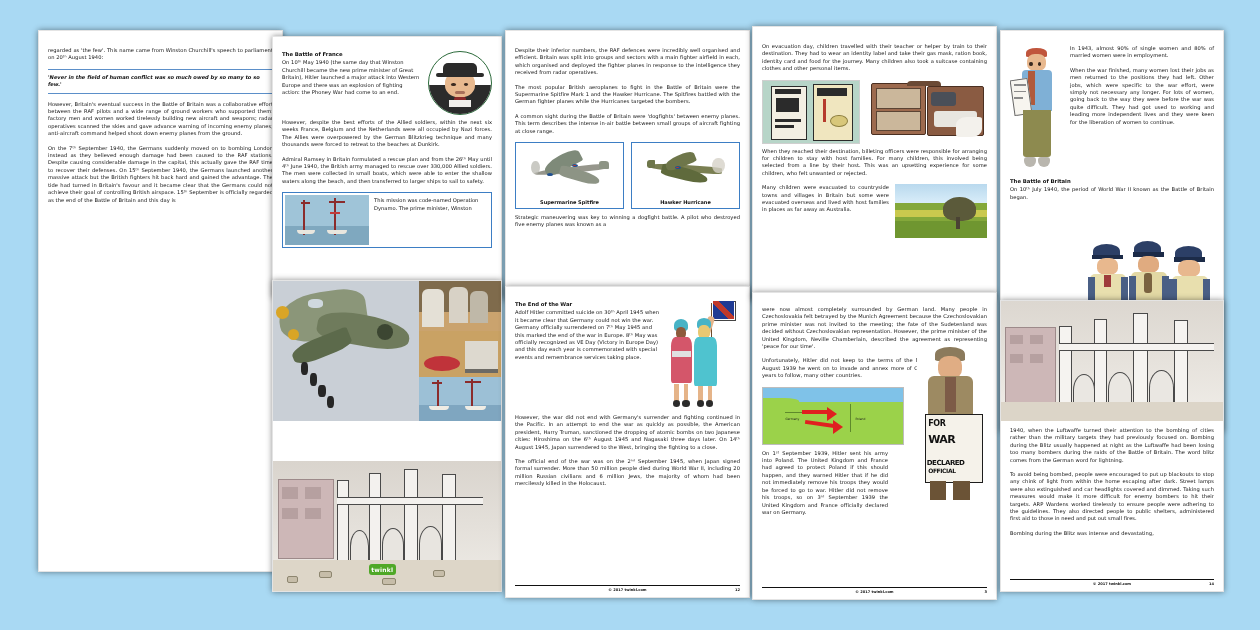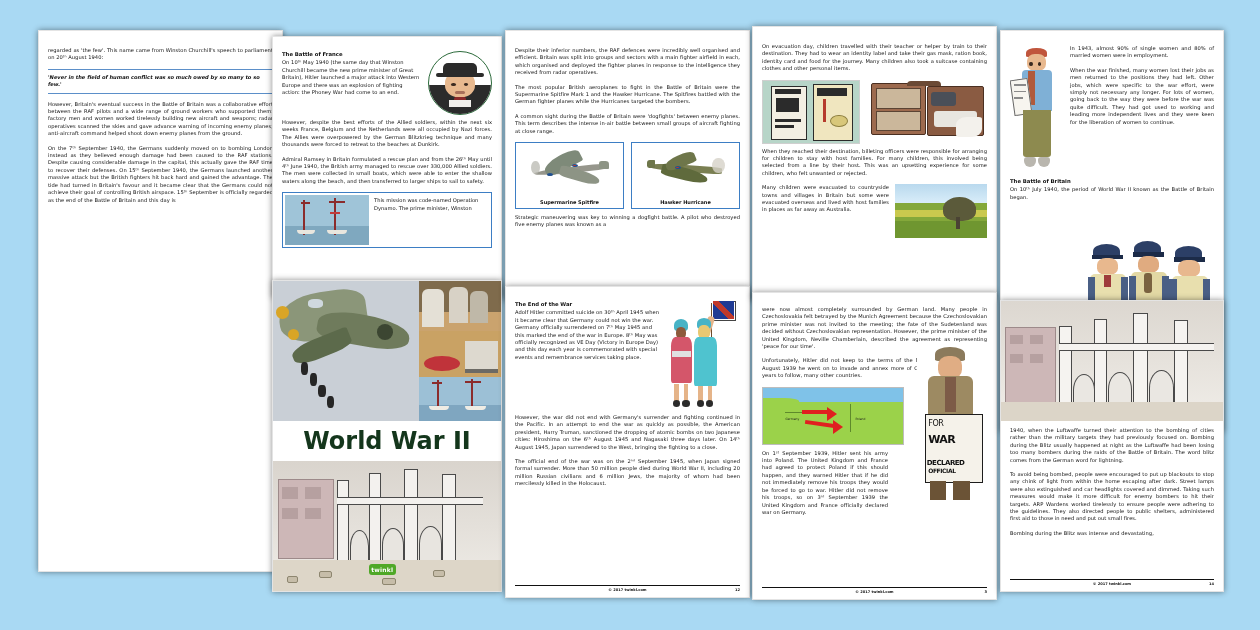--- a/index.html
+++ b/index.html
@@ -179,23 +179,20 @@
       <div class="art" style="position:absolute;left:146px;top:96px;width:82px;height:44px;background:#9cc0d6;">
         <div style="position:absolute;left:0;right:0;bottom:0;height:36%;background:#7fa6c0;"></div>
         <div style="position:absolute;left:22%;top:6%;width:1.6px;height:66%;background:#8b2c2c;"></div>
         <div style="position:absolute;left:16%;top:12%;width:10px;height:1.6px;background:#8b2c2c;"></div>
         <div style="position:absolute;left:64%;top:4%;width:1.6px;height:70%;background:#8b2c2c;"></div>
         <div style="position:absolute;left:56%;top:10%;width:16px;height:1.6px;background:#8b2c2c;"></div>
         <div style="position:absolute;left:12%;bottom:24%;width:24%;height:11%;background:#efece4;border-radius:0 0 7px 7px;"></div>
         <div style="position:absolute;left:56%;bottom:24%;width:26%;height:11%;background:#efece4;border-radius:0 0 7px 7px;"></div>
       </div>
 
-      <div class="cover-title" style="top:140px;height:40px;font-size:24px;">
-        <span>World War II</span>
-      </div>
 
       <div class="art" style="position:absolute;left:0;right:0;top:180px;bottom:0;background:#e6e2dc;">
         <div style="position:absolute;left:0;right:0;top:0;bottom:0;background:linear-gradient(#d9d4cd,#efece7);"></div>
         <div style="position:absolute;left:2%;top:14%;width:24%;height:60%;background:#cdb7b7;border:1px solid #9d8a8a;"></div>
         <div style="position:absolute;left:4%;top:20%;width:7%;height:9%;background:#b6a0a0;"></div>
         <div style="position:absolute;left:14%;top:20%;width:7%;height:9%;background:#b6a0a0;"></div>
         <div style="position:absolute;left:4%;top:36%;width:7%;height:9%;background:#b6a0a0;"></div>
         <div style="position:absolute;left:14%;top:36%;width:7%;height:9%;background:#b6a0a0;"></div>
 
         <div style="position:absolute;left:28%;top:6%;width:64%;height:72%;">
@@ -362,21 +359,21 @@
           <div style="position:absolute;left:16%;top:52%;font-size:3px;color:#1d1d1d;">Germany</div>
           <div style="position:absolute;left:66%;top:52%;font-size:3px;color:#1d1d1d;">Poland</div>
         </div>
 
         <div class="art" style="float:right;width:70px;height:160px;margin:-106px 0 0 6px;background:#fff;position:relative;">
           <div style="position:absolute;left:26%;top:2%;width:42%;height:9%;background:#8b7a5c;border-radius:50% 50% 10% 10%;"></div>
           <div style="position:absolute;left:30%;top:8%;width:34%;height:14%;background:#e0ad84;border-radius:42%;"></div>
           <div style="position:absolute;left:16%;top:20%;width:64%;height:30%;background:#9d8a62;border-radius:6px 6px 0 0;"></div>
           <div style="position:absolute;left:40%;top:21%;width:16%;height:22%;background:#7d5b47;"></div>
           <div style="position:absolute;left:12%;top:44%;width:80%;height:42%;background:#f5f2ea;border:1.2px solid #1d1d1d;"></div>
-          <div style="position:absolute;left:16%;top:47%;font-size:8px;font-weight:normal;color:#111;letter-spacing:-.4px;">FOR</div>
+          <div style="position:absolute;left:16%;top:47%;font-size:8px;font-weight:bold;color:#111;letter-spacing:-.4px;">FOR</div>
           <div style="position:absolute;left:16%;top:56%;font-size:11px;font-weight:bold;color:#111;letter-spacing:-.6px;">WAR</div>
           <div style="position:absolute;left:14%;top:68%;font-size:7px;font-weight:bold;color:#111;letter-spacing:-.5px;margin-top:7px;">DECLARED</div>
           <div style="position:absolute;left:16%;top:77%;font-size:6px;font-weight:bold;color:#111;letter-spacing:-.4px;">OFFICIAL</div>
           <div style="position:absolute;left:18%;top:86%;width:24%;height:12%;background:#6b5336;"></div>
           <div style="position:absolute;left:52%;top:86%;width:24%;height:12%;background:#6b5336;"></div>
         </div>
         <p class="t" style="width:56%;">On 1ˢᵗ September 1939, Hitler sent his army into Poland. The United Kingdom and France had agreed to protect Poland if this should happen, and they warned Hitler that if he did not immediately remove his troops they would be forced to go to war. Hitler did not remove his troops, so on 3ʳᵈ September 1939 the United Kingdom and France officially declared war on Germany.</p>
         <div style="clear:both;"></div>
       </div>
       <div class="footer">

